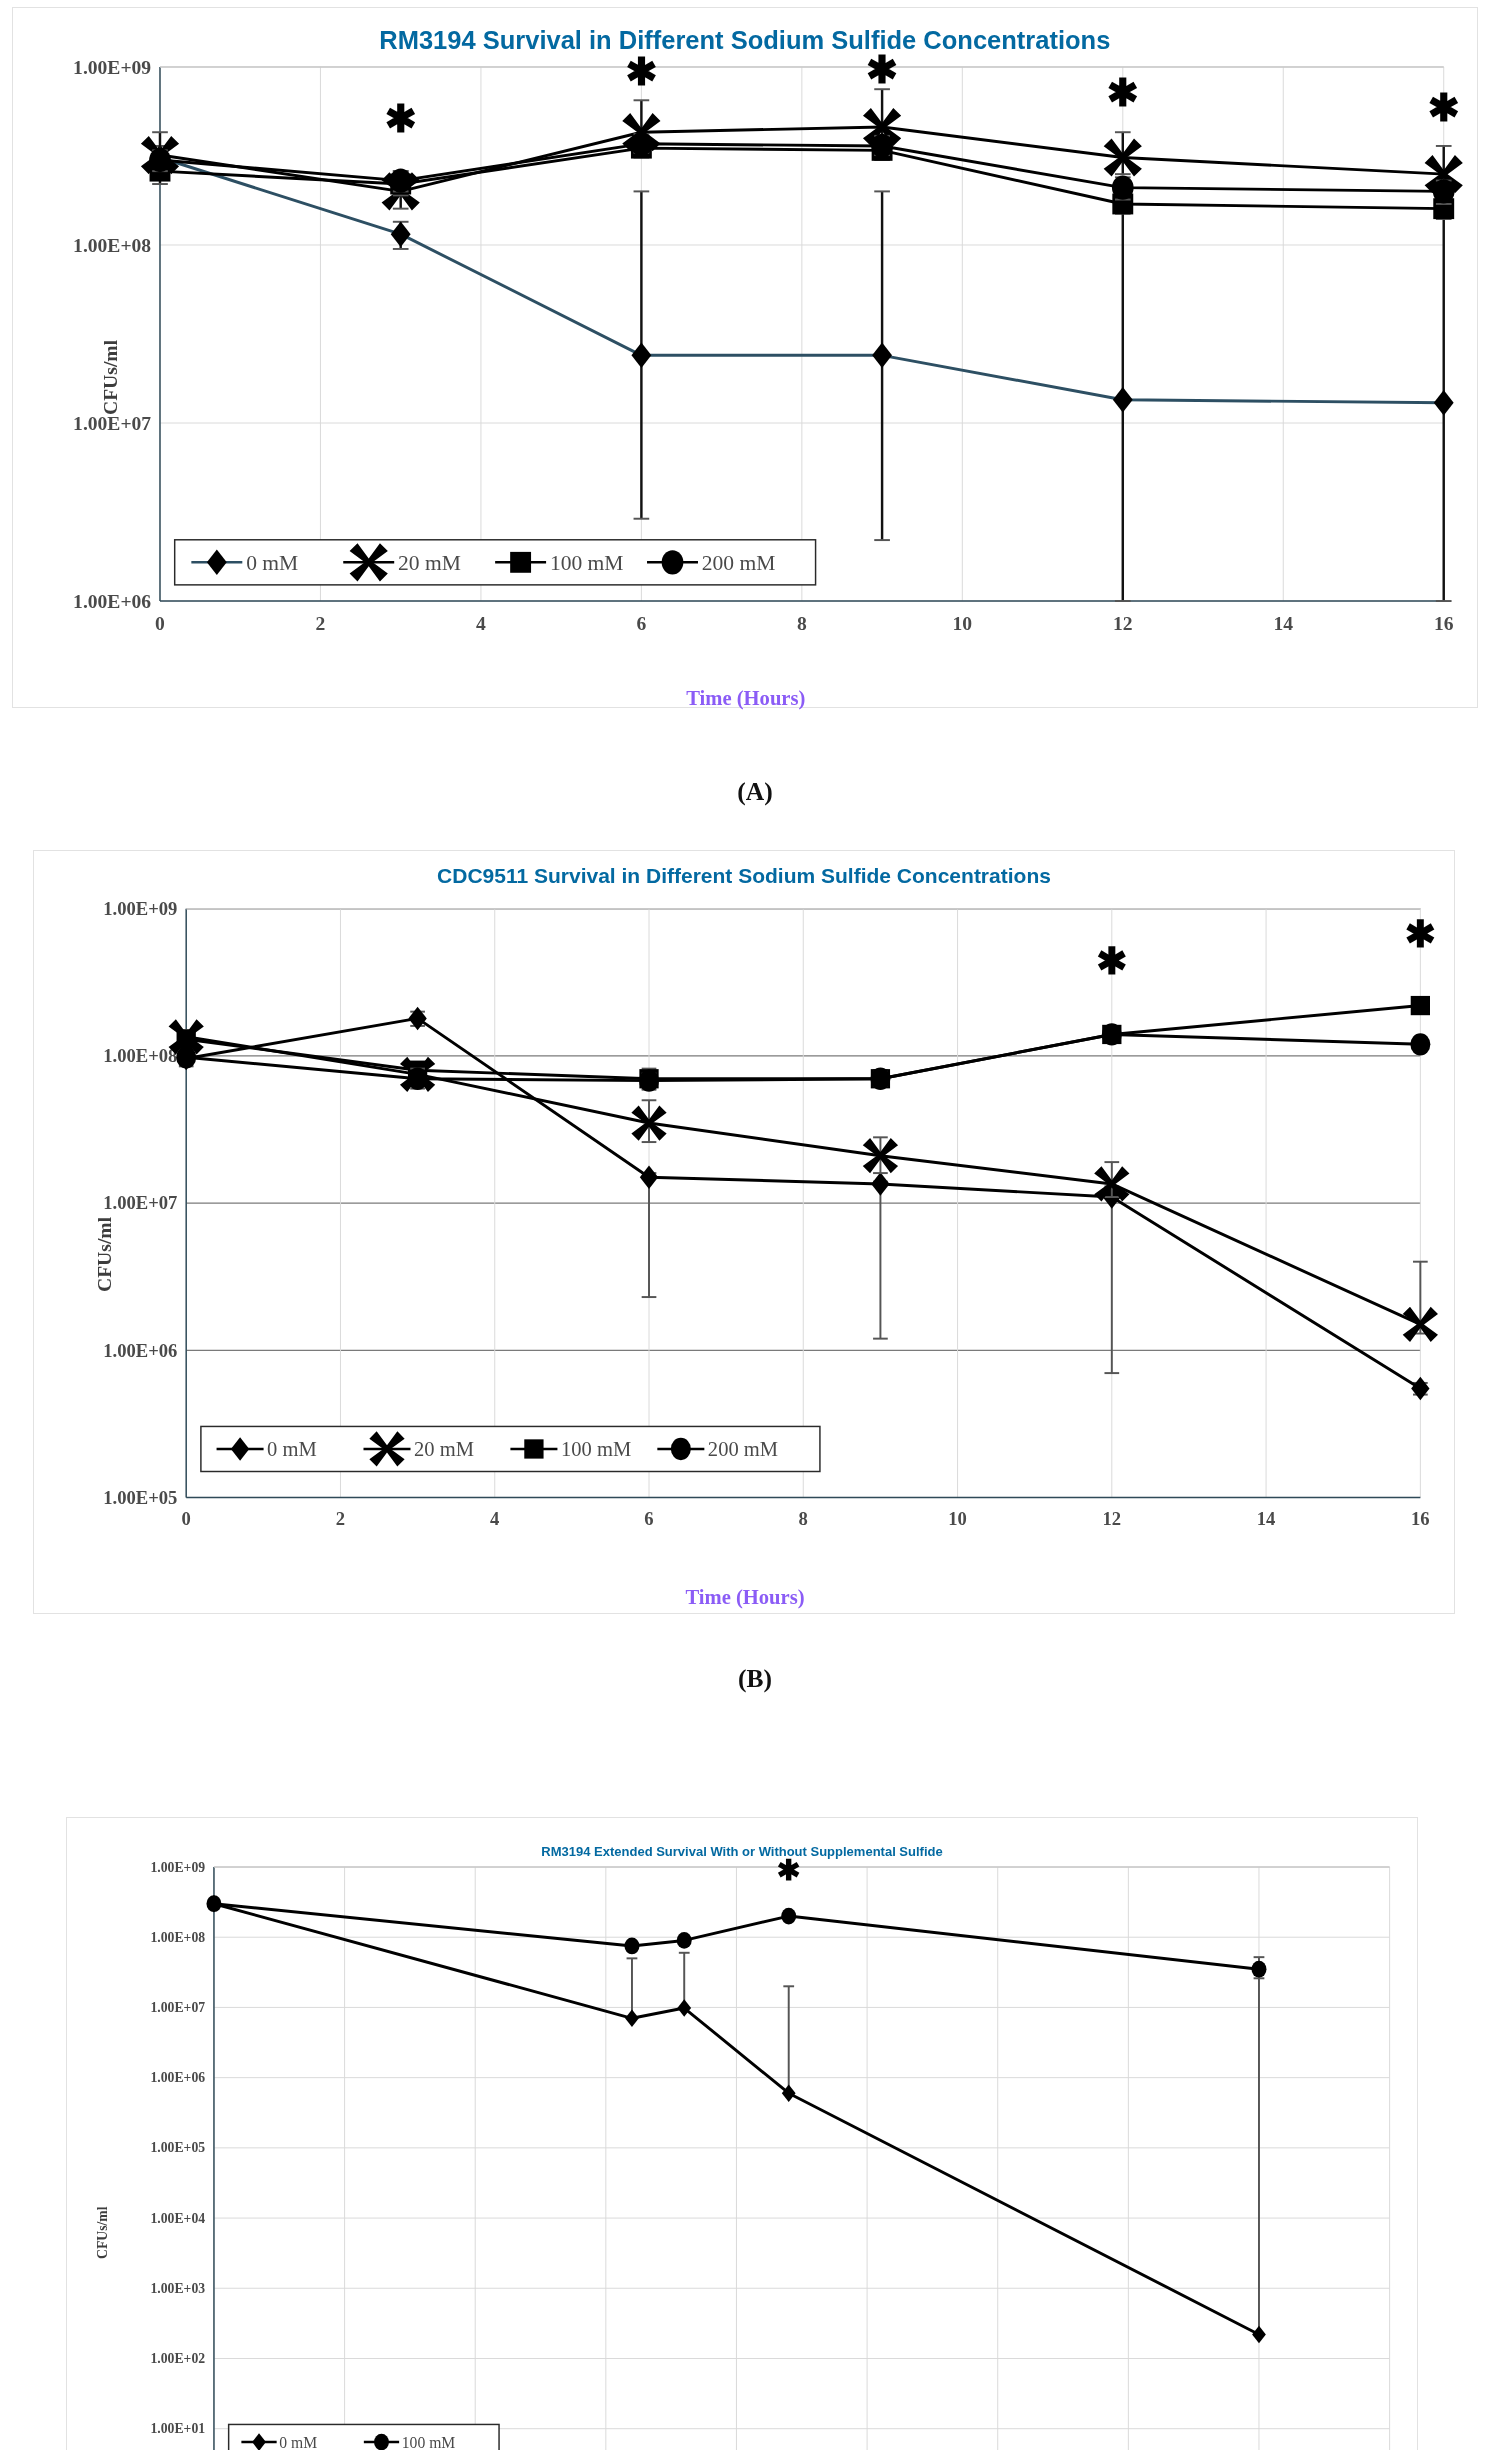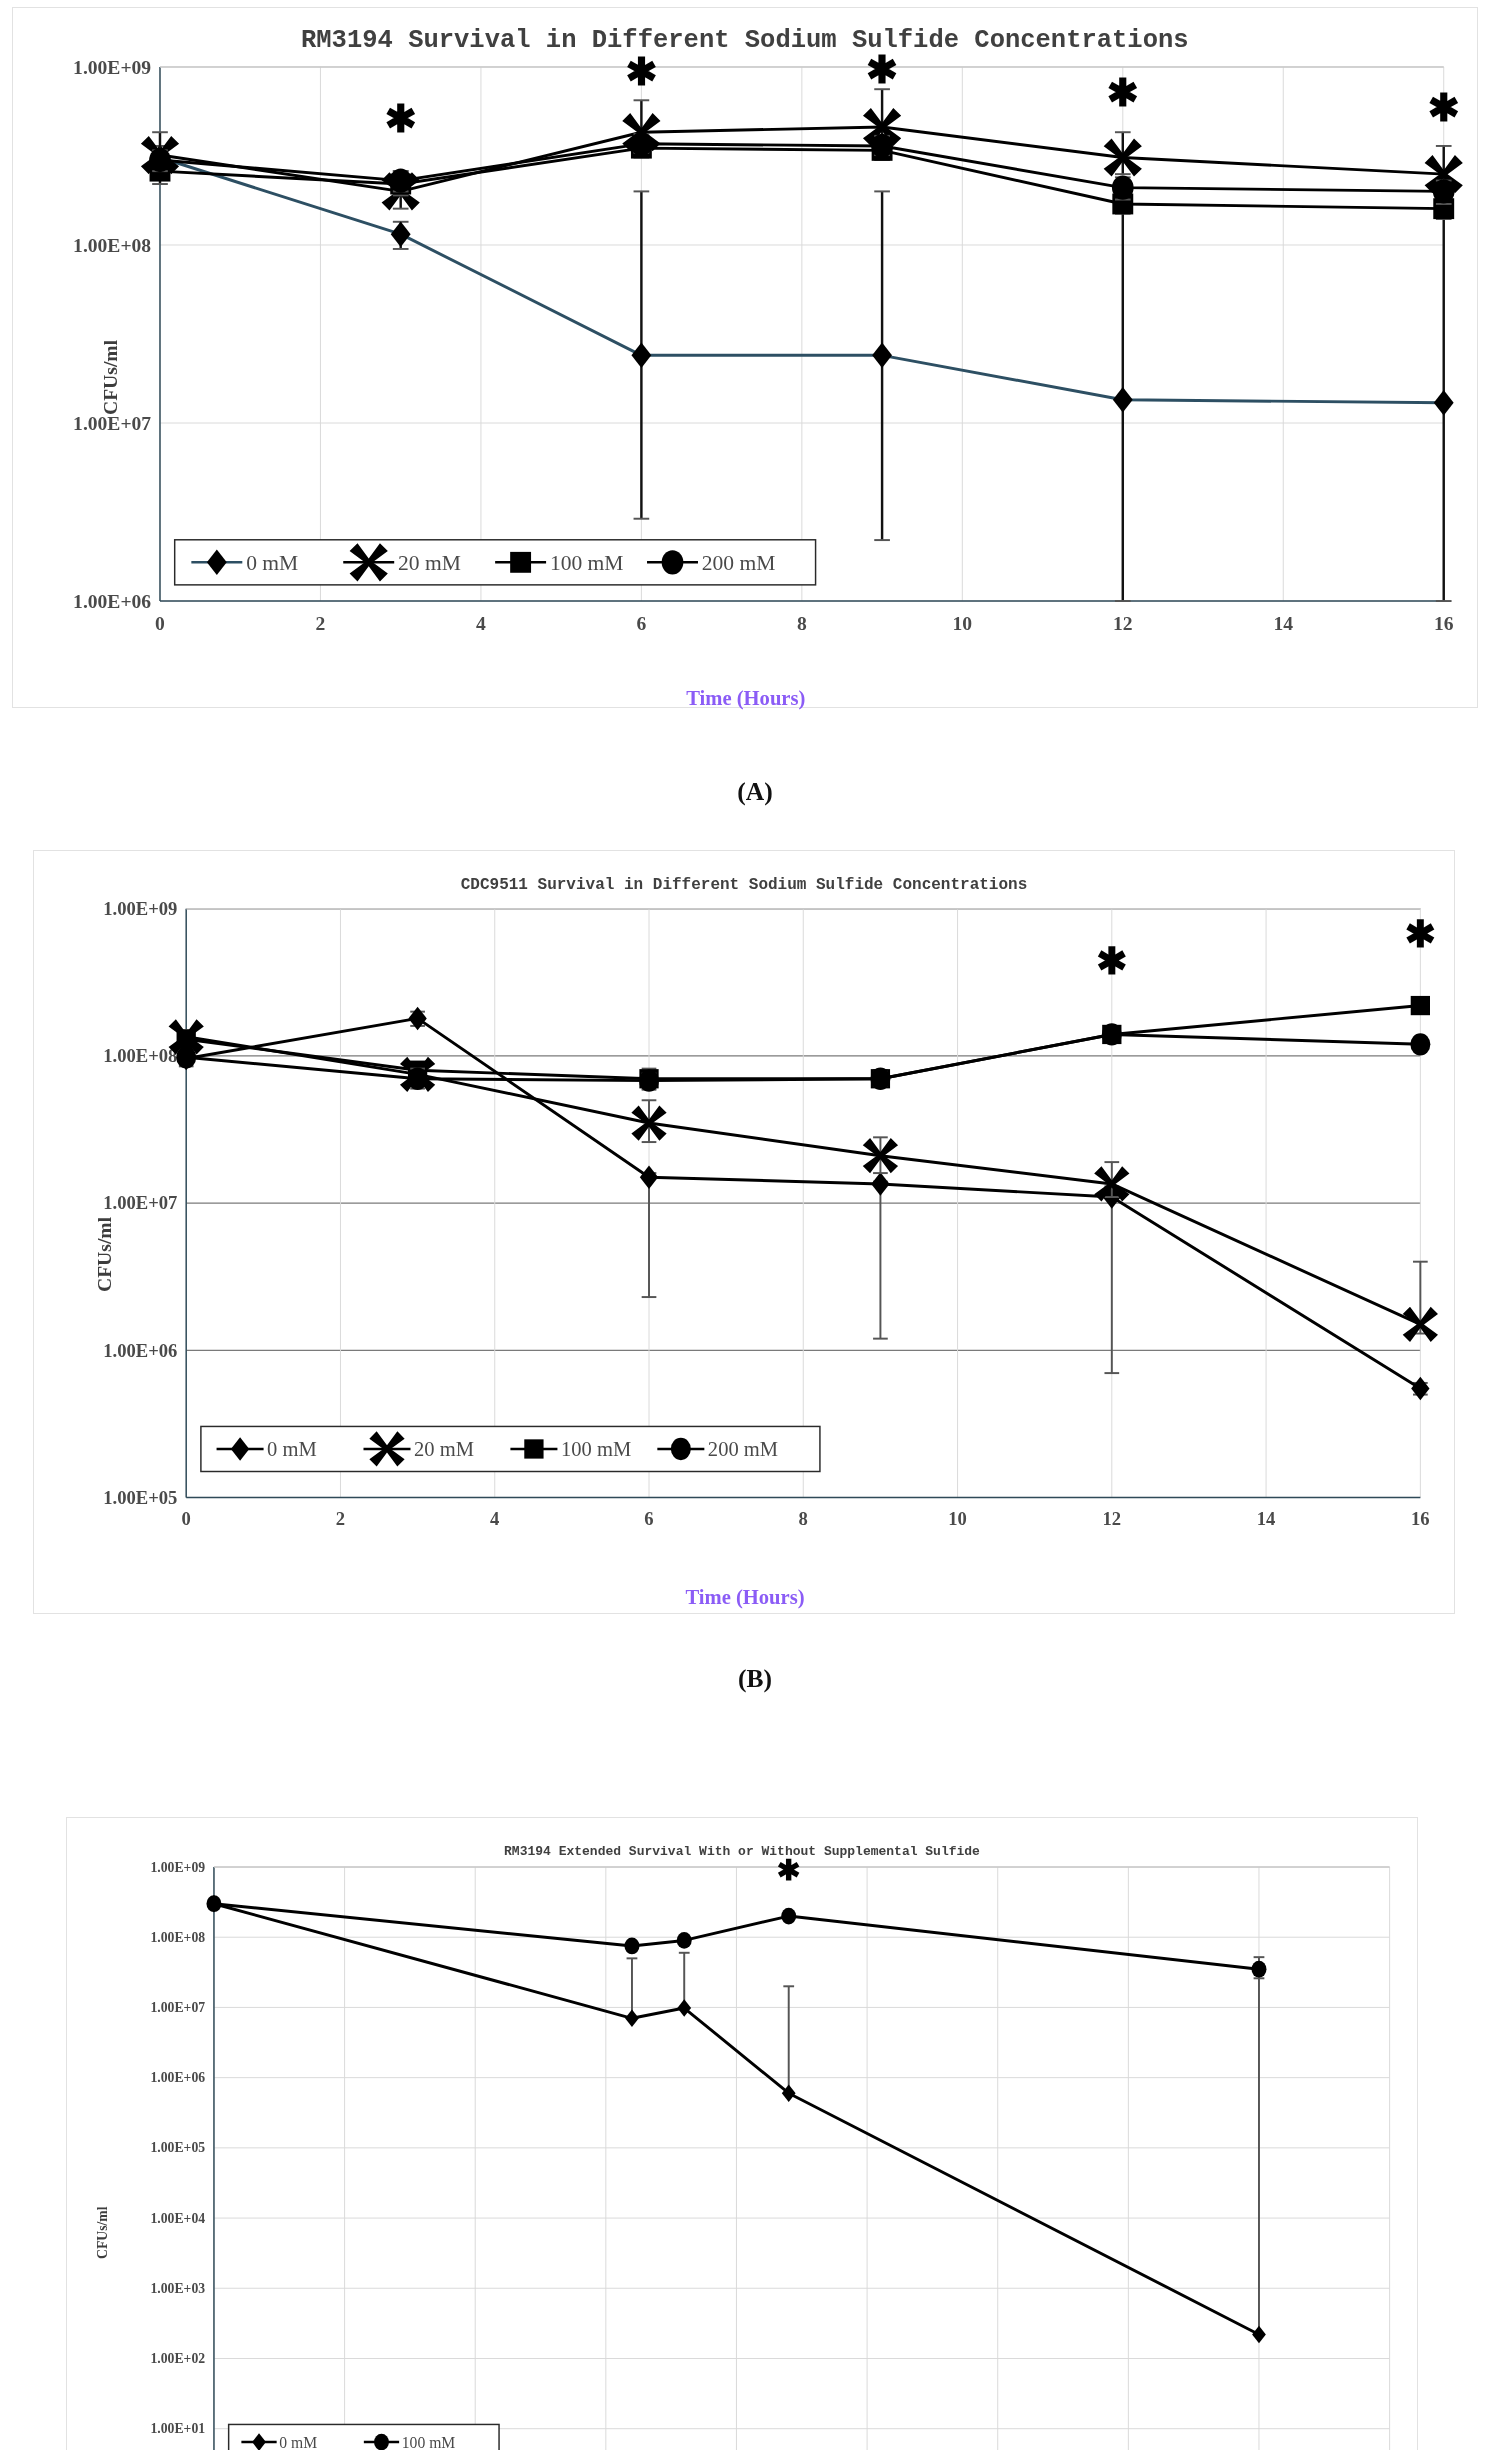--- a/index.html
+++ b/index.html
@@ -10,21 +10,21 @@
     -webkit-font-smoothing:antialiased;
   }
   .page{position:relative;width:1510px;height:2703px;background:#fff;}
 
   
   .panel{position:absolute;background:#fff;border:0.5px solid #e2e2e2;box-sizing:border-box;}
   .panel-label{position:absolute;width:100%;text-align:center;
      font-family:"Liberation Serif", serif;font-weight:bold;font-size:22.5px;color:#111;}
 
   .chart-title{position:absolute;width:100%;text-align:center;
-     font-family:Liberation Mono, monospace;font-weight:bold;color:#404040;}
+     font-family:Liberation Sans, sans-serif;font-weight:bold;color:#0369a1;}
 
   .plotwrap{position:absolute;}
   svg{display:block;overflow:visible;}
 
   .ylab{position:absolute;font-family:"Liberation Serif", serif;font-weight:bold;color:#3d3d3d;
         transform:rotate(-90deg);transform-origin:left top;white-space:nowrap;}
   .xlab{position:absolute;text-align:center;font-family:"Liberation Serif", serif;font-weight:bold;color:#8b5cf6;}
 
   .tick{font-family:"Liberation Serif", serif;font-weight:bold;fill:#4a4a4a;}
   .gridline{stroke:#d9d9d9;stroke-width:2;}
@@ -287,21 +287,21 @@
               <text x="1405.8" y="1146.4" class="legendtext" font-size="44">200 mM</text>
             </g>
           </g>
         </svg>
     </div>
     <div class="xlab" style="left:0;top:679px;width:1466px;font-size:20.6px;">Time (Hours)</div>
   </div>
   <div class="panel-label" style="left:0;top:777px;font-size:25.5px;">(A)</div>
 
   <div class="panel" style="left:33px;top:850px;width:1422px;height:764px;">
-    <div class="chart-title" style="top:25px;font-size:16px;">CDC9511 Survival in Different Sodium Sulfide Concentrations</div>
+    <div class="chart-title" style="top:13px;font-size:21px;">CDC9511 Survival in Different Sodium Sulfide Concentrations</div>
     <div class="ylab" style="left:60px;top:441px;font-size:19.6px;">CFUs/ml</div>
     <div class="plotwrap" style="left:0;top:0;width:1422px;height:764px;">
       <svg id="svgB" width="1422" height="764" viewBox="0 0 2902 1560">
           <rect x="310" y="118" width="2520" height="1202" fill="#ffffff"></rect>
           <g>
             <line x1="310" y1="1320" x2="2830" y2="1320" class="gridline"></line>
             <line x1="310" y1="1019.5" x2="2830" y2="1019.5" class="gridline-major"></line>
             <line x1="310" y1="719" x2="2830" y2="719" class="gridline-major"></line>
             <line x1="310" y1="418.5" x2="2830" y2="418.5" class="gridline-major"></line>
             <line x1="310" y1="118" x2="2830" y2="118" class="gridline-major"></line>

